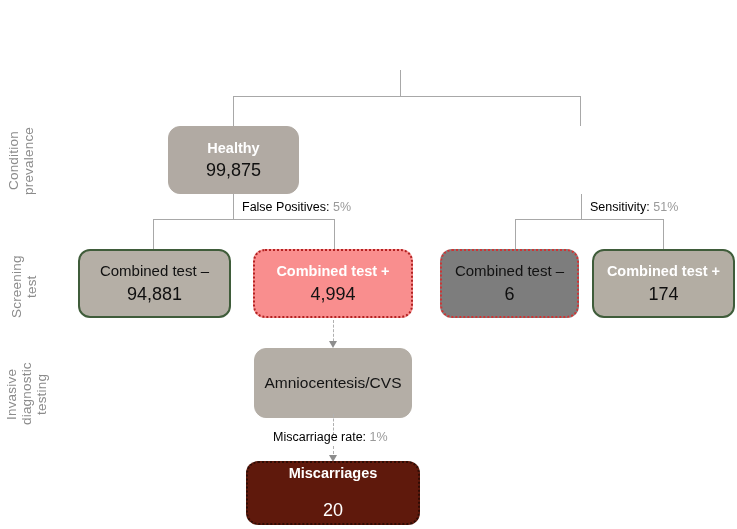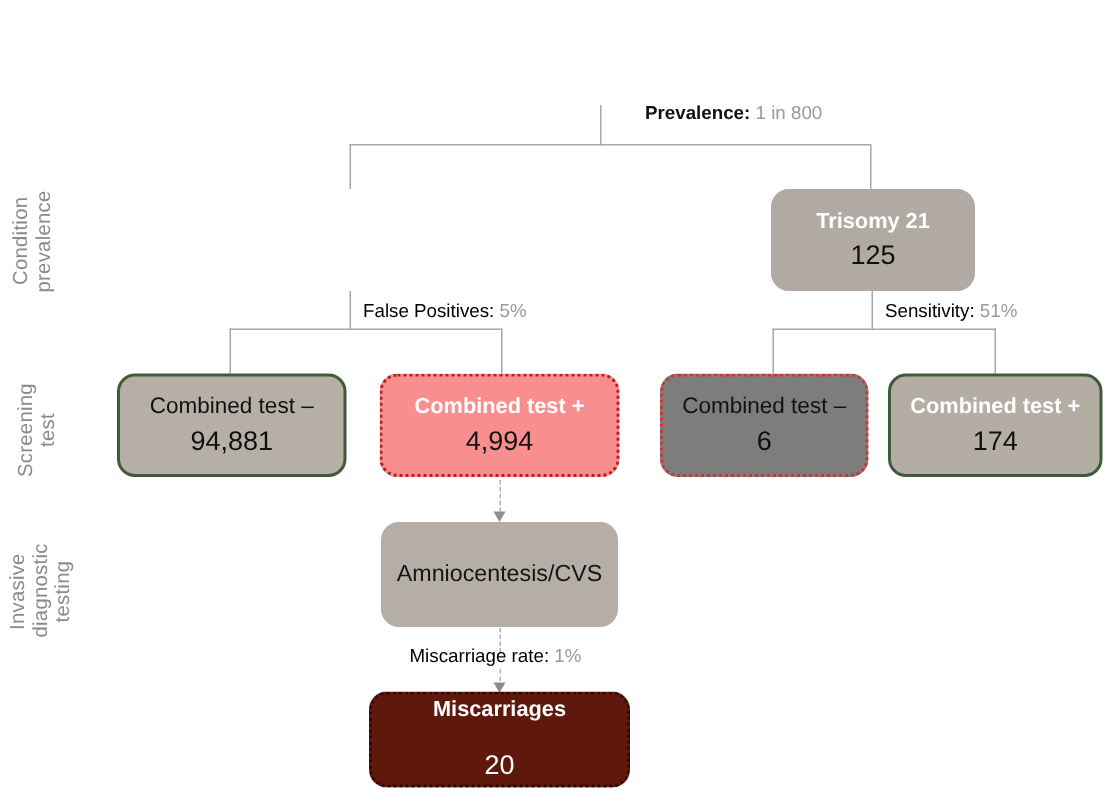--- a/index.html
+++ b/index.html
@@ -152,30 +152,26 @@
   <div class="stage-label" style="left:4px; top:336px; height:116px;">Invasive
 diagnostic
 testing</div>
 
 
   <div class="vline" style="left:400px; top:70px; height:27px;"></div>
   <div class="hline" style="left:233px; top:96px; width:347px;"></div>
   <div class="vline" style="left:233px; top:96px; height:30px;"></div>
   <div class="vline" style="left:580px; top:96px; height:30px;"></div>
 
-  <div class="caption" style="left:430px; top:68px;">
-    <span class="k">Prevalence:</span>
-    <span class="v">1 in 800</span>
-  </div>
-
-
-  <div class="node n-group" style="left:514px; top:126px; width:136px; height:68px;">
-    <div class="hdr" style="margin-bottom:4px;">Trisomy 21</div>
-    <div class="val">125</div>
-  </div>
+
+  <div class="node n-group" style="left:168px; top:126px; width:131px; height:68px;">
+    <div class="hdr" style="margin-bottom:4px;">Healthy</div>
+    <div class="val">99,875</div>
+  </div>
+
 
   <div class="vline" style="left:233px; top:194px; height:26px;"></div>
   <div class="hline" style="left:153px; top:219px; width:182px;"></div>
   <div class="vline" style="left:153px; top:219px; height:30px;"></div>
   <div class="vline" style="left:334px; top:219px; height:30px;"></div>
 
   <div class="caption plainkey" style="left:242px; top:200px;">
     <span class="k">False Positives:</span>
     <span class="v">5%</span>
   </div>

